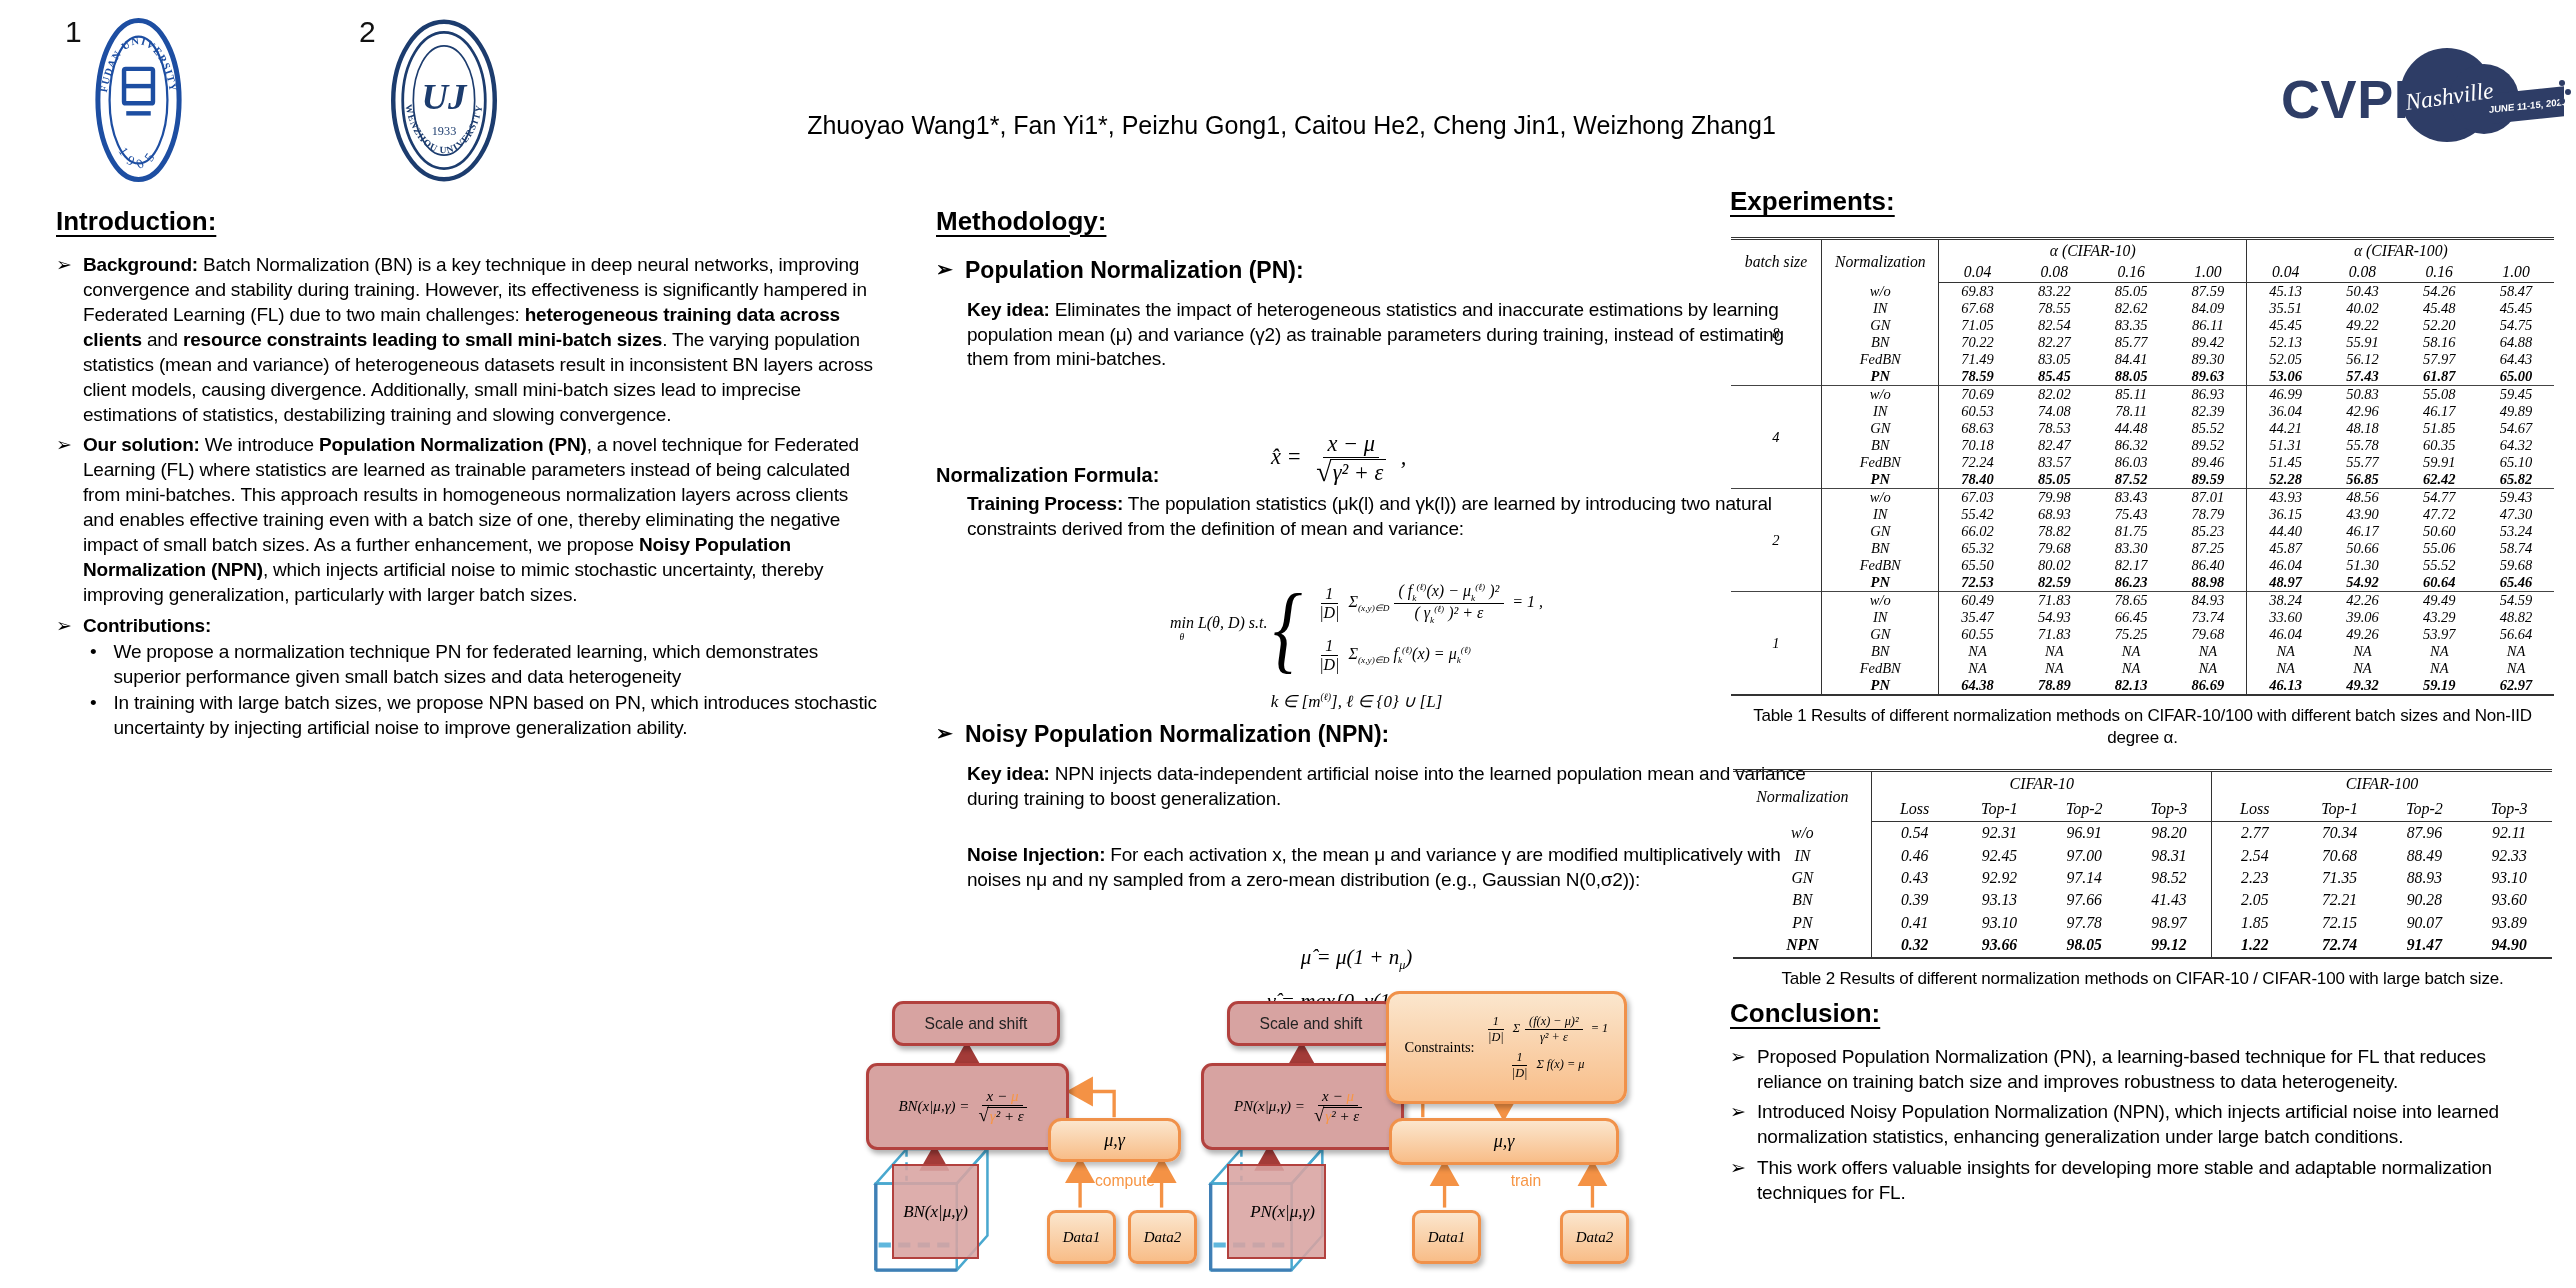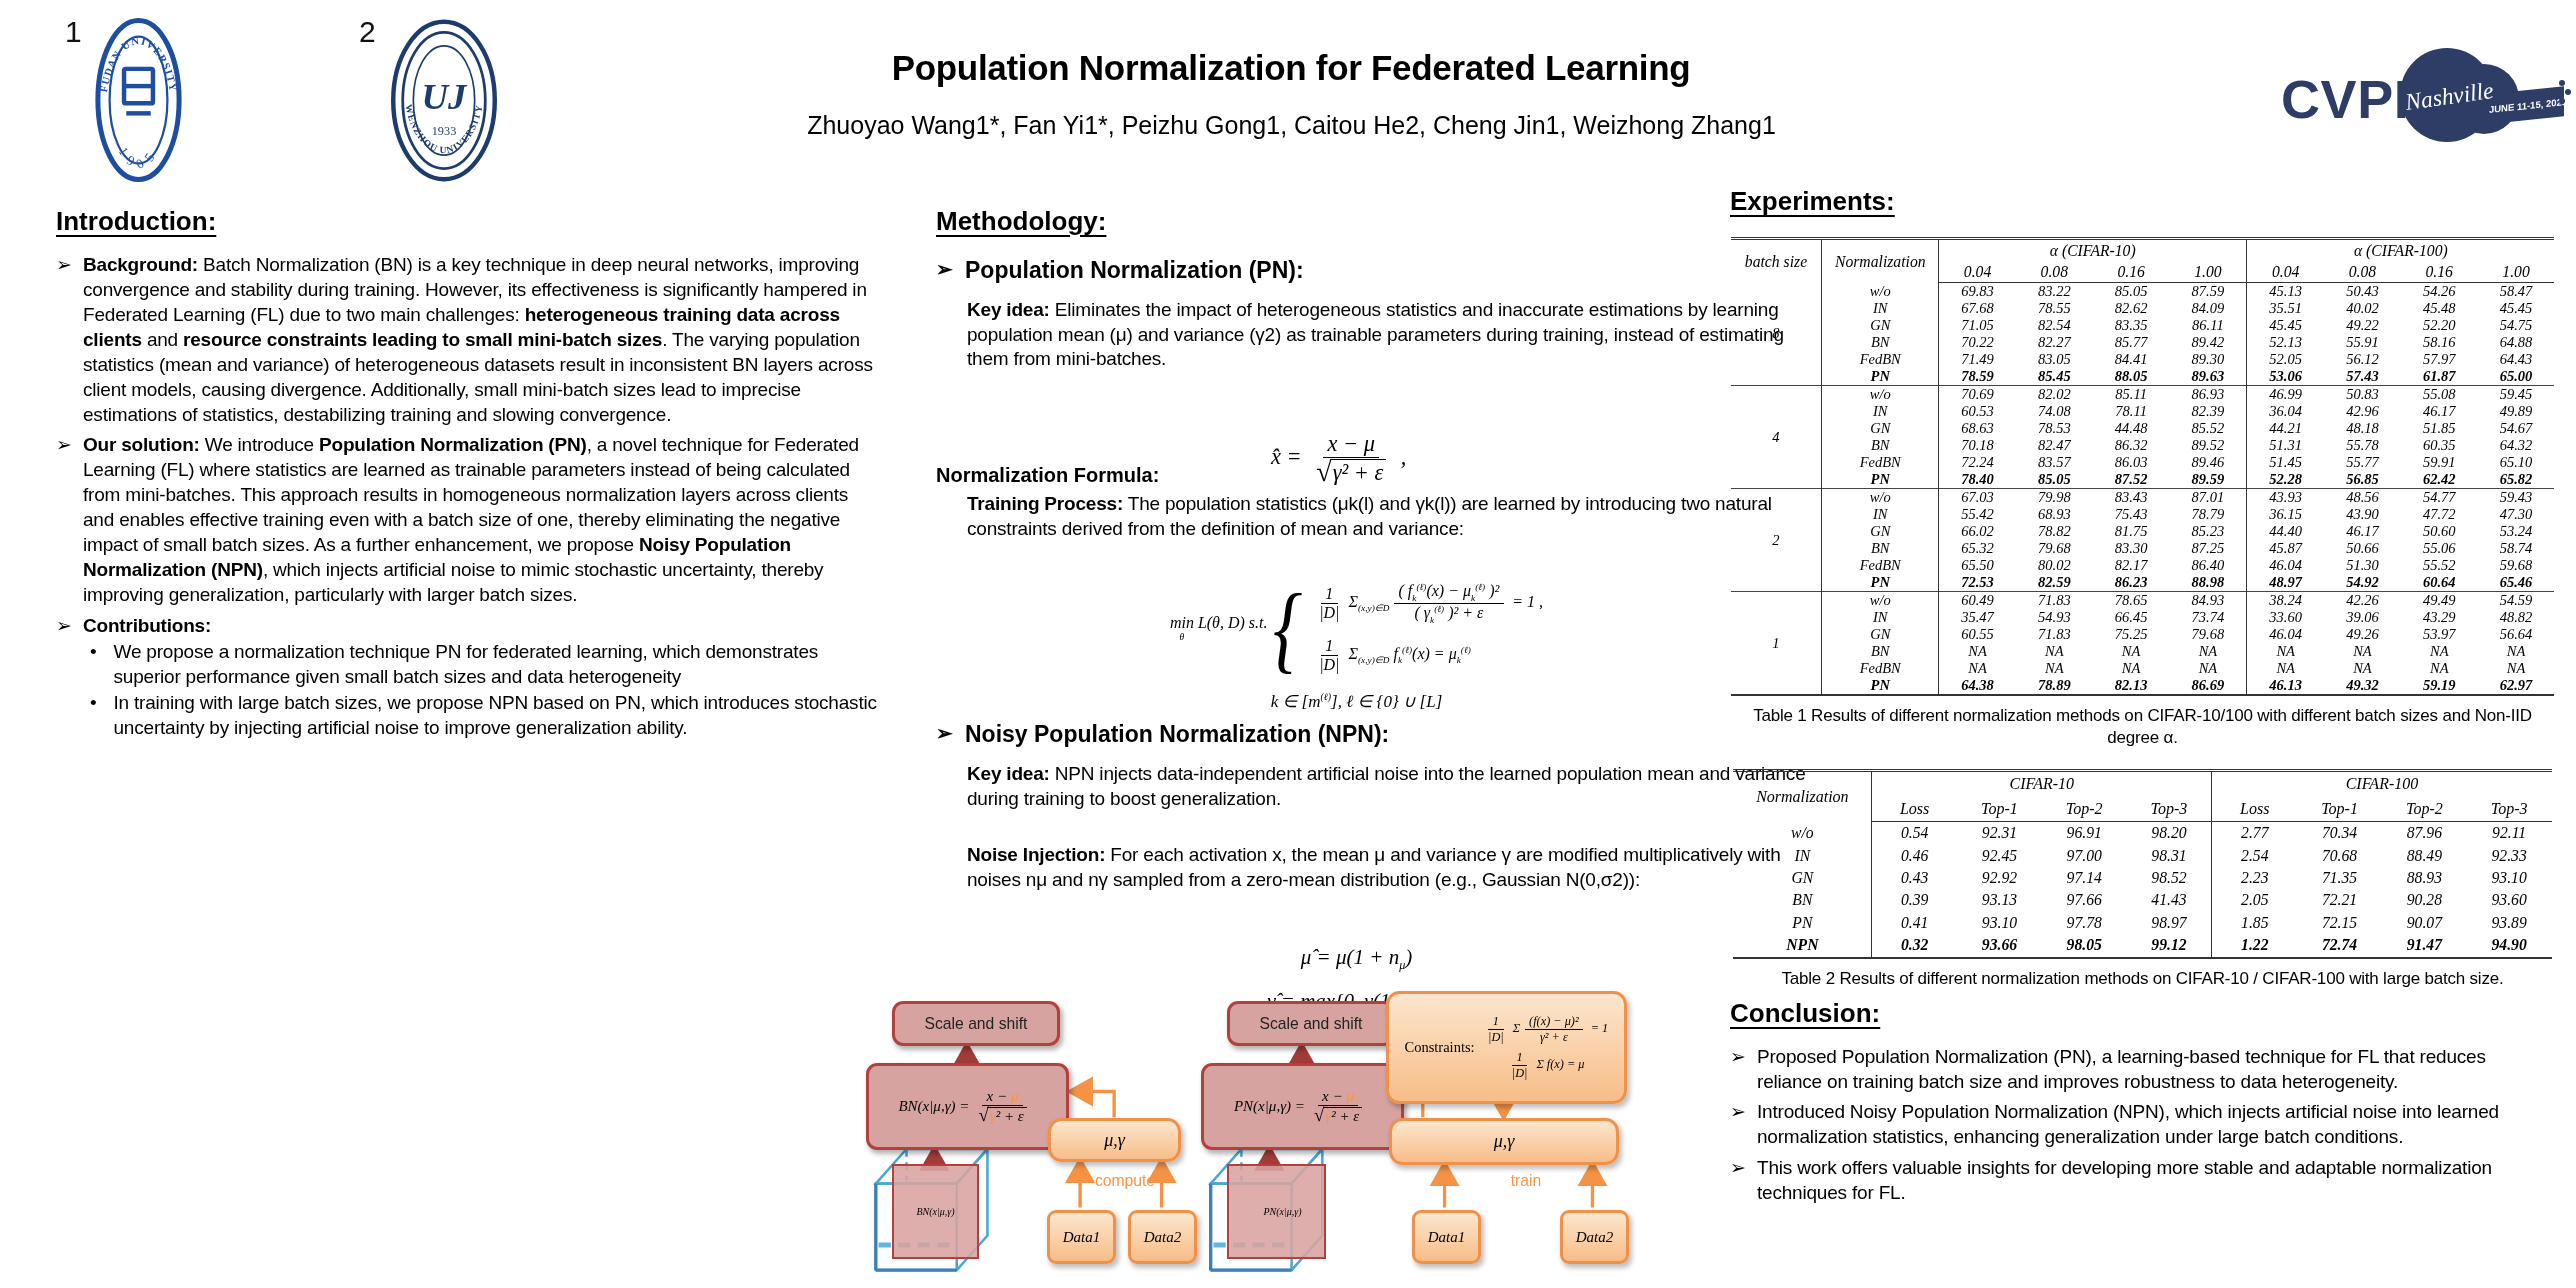--- a/index.html
+++ b/index.html
@@ -88,21 +88,21 @@
   #diagram svg.wires{position:absolute;left:0;top:0;}
   .dbox{position:absolute;display:flex;align-items:center;justify-content:center;text-align:center;}
   .rbox{background:#d7a3a1;border:3.4px solid #b2413e;border-radius:11.2px;
         box-shadow:2.8px 3.9px 5px rgba(0,0,0,0.3);}
   .obox{background:linear-gradient(#fbe6cd,#f8bd88);border:3.4px solid #f0914a;border-radius:13.4px;
         box-shadow:2.8px 3.9px 5px rgba(0,0,0,0.25);}
   .scaleshift{font-size:15.7px;color:#222;}
   .boxmath{font-size:15px;}
   .rpanel{position:absolute;background:rgba(216,163,161,0.88);border:2.8px solid #b2413e;
           display:flex;align-items:center;justify-content:center;}
-  .rpanel .boxmath{font-size:10px;}
+  .rpanel .boxmath{font-size:17px;}
   .mugamma{font-size:18px;}
   .datab{font-size:15px;border-radius:9px;}
   .dlabel{position:absolute;color:#f79646;font-size:15.7px;}
   #consbox{flex-direction:row;gap:4.5px;padding:3.4px;}
   #consbox .clab{font-family:"Liberation Serif",serif;font-size:14.5px;}
   #consbox .cl{display:flex;flex-direction:column;gap:5.6px;}
   #consbox .math{font-size:12.3px;}
 </style>
 </head>
 <body>
@@ -137,21 +137,20 @@
       <ellipse cx="95" cy="146" rx="55" ry="98" fill="none" stroke="#1c3c6e" stroke-width="3"></ellipse>
       <path id="wz-bot" d="M 25,150 A 72,118 0 0 0 165,150" fill="none"></path>
       <text font-family="Liberation Serif,serif" font-size="17" font-weight="bold" fill="#1c3c6e" letter-spacing="2">
         <textPath href="#wz-bot" startOffset="50%" text-anchor="middle">WENZHOU UNIVERSITY</textPath>
       </text>
       <text x="95" y="162" text-anchor="middle" font-family="Liberation Serif,serif" font-style="italic" font-weight="bold" font-size="66" fill="#1c3c6e">UJ</text>
       <text x="95" y="208" text-anchor="middle" font-family="Liberation Serif,serif" font-size="22" fill="#1c3c6e">1933</text>
     </svg>
   </div>
 
-  <div id="title">Population Normalization for Federated Learning</div>
   <div id="authors">Zhuoyao Wang1*, Fan Yi1*, Peizhu Gong1, Caitou He2, Cheng Jin1, Weizhong Zhang1</div>
 
   <div id="cvprlogo">
     <span class="cvpr">CVPR</span>
     <div class="gb1"></div>
     <div class="gb2"></div>
     <div class="neck">
       <span>JUNE 11-15, 2025</span>
     </div>
     <div class="dot" style="left:278px;top:41px;"></div>

